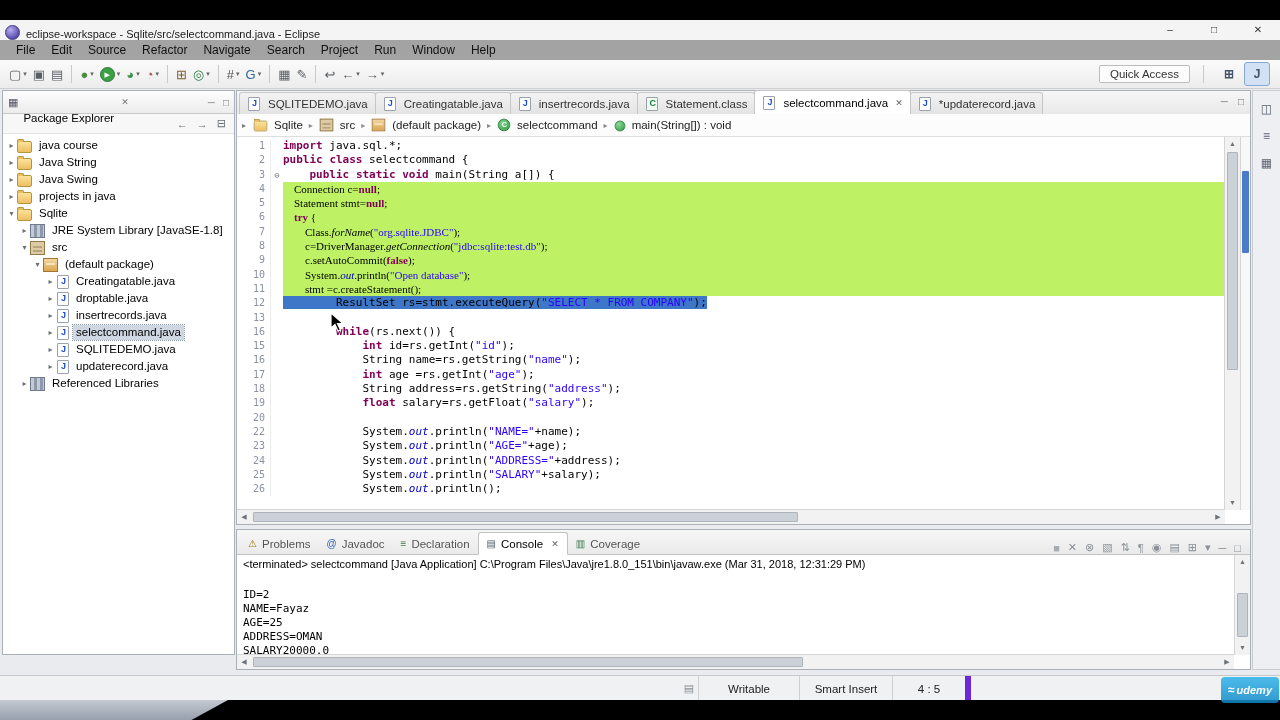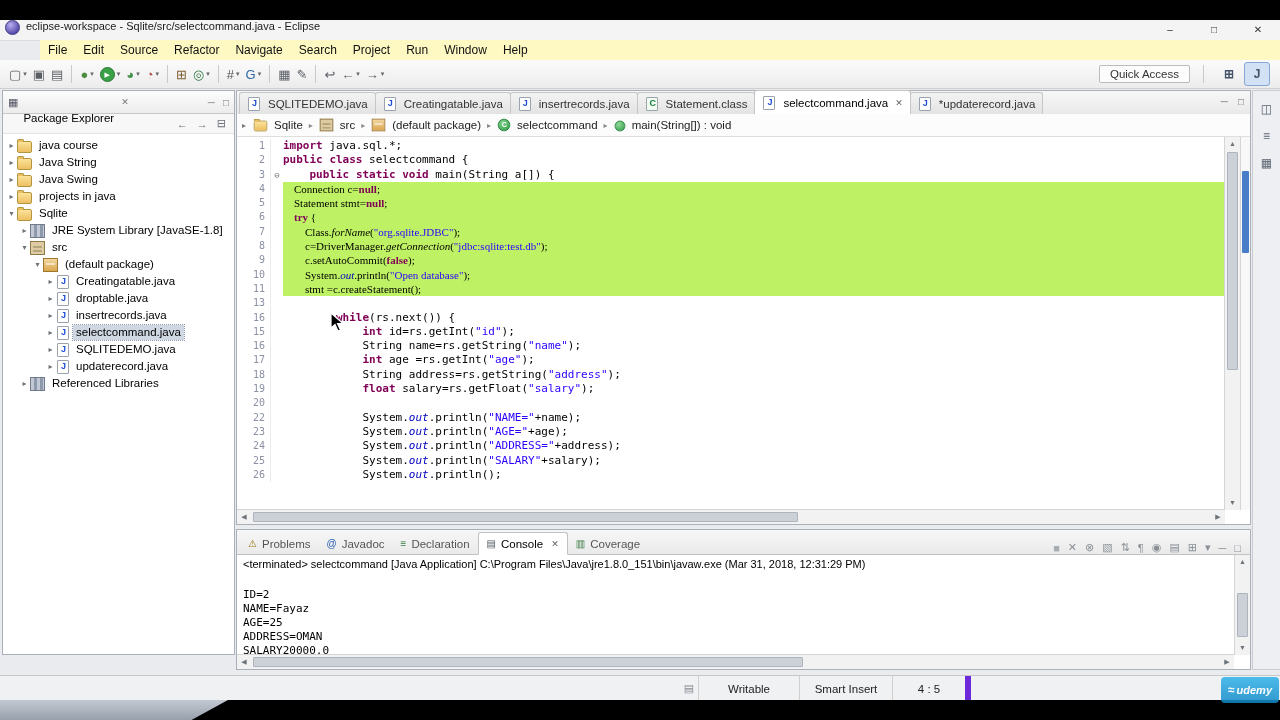--- a/index.html
+++ b/index.html
@@ -10,30 +10,30 @@
   .black-bar.top{top:0;height:20px;}
   .black-bar.bottom{top:700px;height:20px;}
   .corner-artifact{position:absolute;left:0;top:0;width:228px;height:20px;
       background:linear-gradient(180deg,#c3c9d2,#97a0ac);
       clip-path:polygon(0 0,100% 0,84% 100%,0 100%);}
 
   .window{position:absolute;left:0;top:20px;width:1280px;height:680px;background:#e9ebee;}
 
   
   .titlebar{position:absolute;top:0;left:0;right:0;height:20px;background:#f4f4f4;
-      border-bottom:1px solid #dcdcdc;display:flex;align-items:flex-start;padding-left:5px;gap:6px;}
+      border-bottom:1px solid #dcdcdc;display:flex;align-items:flex-end;padding-left:5px;gap:6px;}
   .app-icon{width:13px;height:13px;border-radius:50%;flex:none;
       background:radial-gradient(circle at 35% 30%,#b9aef0,#5a4fae 70%);border:1px solid #3d3680;}
   .title-text{font-size:11px;color:#1a1a1a;}
   .title-controls{margin-left:auto;display:flex;height:100%;}
   .tc{width:44px;text-align:center;font-size:10px;color:#333;line-height:20px;}
 
   
-  .menubar{position:absolute;top:20px;left:0;right:0;height:20px;background:#fef9c3;
-      display:flex;align-items:center;font-size:12px;color:#111;padding-left:0;margin-left:40px;}
+  .menubar{position:absolute;top:20px;left:0;right:0;height:20px;background:#a3a3a3;
+      display:flex;align-items:center;font-size:12px;color:#111;padding-left:8px;}
   .menu-item{padding:2px 8px;}
 
   
   .toolbar{position:absolute;top:40px;left:0;right:0;height:28px;
       background:linear-gradient(#fbfbfb,#ececec);border-bottom:1px solid #cfcfcf;
       display:flex;align-items:center;padding:0 6px;}
   .tb-items{display:flex;align-items:center;}
   .tb-btn{height:22px;display:flex;align-items:center;padding:0 3px;border-radius:3px;}
   .tb-glyph{font-size:13px;color:#5a5f66;line-height:1;}
   .tb-glyph.circle{width:13px;height:13px;border-radius:50%;color:#fff;font-size:7px;
@@ -460,20 +460,21 @@
           <div class="code-line"><span class="line-num">2</span><span class="fold-col"></span><span class="line-content"><span><span class="tok-k">public</span><span class="tok-p"> </span><span class="tok-k">class</span><span class="tok-p"> selectcommand {</span></span></span></div>
           <div class="code-line"><span class="line-num">3</span><span class="fold-col">⊖</span><span class="line-content"><span><span class="tok-p">    </span><span class="tok-k">public</span><span class="tok-p"> </span><span class="tok-k">static</span><span class="tok-p"> </span><span class="tok-k">void</span><span class="tok-p"> main(String a[]) {</span></span></span></div>
           <div class="code-line"><span class="line-num">4</span><span class="fold-col"></span><span class="line-content sel-full"><span><span class="tok-p">    Connection c=</span><span class="tok-k">null</span><span class="tok-p">;</span></span></span></div>
           <div class="code-line"><span class="line-num">5</span><span class="fold-col"></span><span class="line-content sel-full"><span><span class="tok-p">    Statement stmt=</span><span class="tok-k">null</span><span class="tok-p">;</span></span></span></div>
           <div class="code-line"><span class="line-num">6</span><span class="fold-col"></span><span class="line-content sel-full"><span><span class="tok-p">    </span><span class="tok-k">try</span><span class="tok-p"> {</span></span></span></div>
           <div class="code-line"><span class="line-num">7</span><span class="fold-col"></span><span class="line-content sel-full"><span><span class="tok-p">        Class.</span><span class="tok-m">forName</span><span class="tok-p">(</span><span class="tok-s">"org.sqlite.JDBC"</span><span class="tok-p">);</span></span></span></div>
           <div class="code-line"><span class="line-num">8</span><span class="fold-col"></span><span class="line-content sel-full"><span><span class="tok-p">        c=DriverManager.</span><span class="tok-m">getConnection</span><span class="tok-p">(</span><span class="tok-s">"jdbc:sqlite:test.db"</span><span class="tok-p">);</span></span></span></div>
           <div class="code-line"><span class="line-num">9</span><span class="fold-col"></span><span class="line-content sel-full"><span><span class="tok-p">        c.setAutoCommit(</span><span class="tok-k">false</span><span class="tok-p">);</span></span></span></div>
           <div class="code-line"><span class="line-num">10</span><span class="fold-col"></span><span class="line-content sel-full"><span><span class="tok-p">        System.</span><span class="tok-o">out</span><span class="tok-p">.println(</span><span class="tok-s">"Open database"</span><span class="tok-p">);</span></span></span></div>
           <div class="code-line"><span class="line-num">11</span><span class="fold-col"></span><span class="line-content sel-full"><span><span class="tok-p">        stmt =c.createStatement();</span></span></span></div>
+          <div class="code-line"><span class="line-num">12</span><span class="fold-col"></span><span class="line-content"><span class="sel-wrap"><span class="tok-p">        ResultSet rs=stmt.executeQuery(</span><span class="tok-s">"SELECT * FROM COMPANY"</span><span class="tok-p">);</span></span></span></div>
           <div class="code-line"><span class="line-num">13</span><span class="fold-col"></span><span class="line-content"><span></span></span></div>
           <div class="code-line"><span class="line-num">16</span><span class="fold-col"></span><span class="line-content"><span><span class="tok-p">        </span><span class="tok-k">while</span><span class="tok-p">(rs.next()) {</span></span></span></div>
           <div class="code-line"><span class="line-num">15</span><span class="fold-col"></span><span class="line-content"><span><span class="tok-p">            </span><span class="tok-k">int</span><span class="tok-p"> id=rs.getInt(</span><span class="tok-s">"id"</span><span class="tok-p">);</span></span></span></div>
           <div class="code-line"><span class="line-num">16</span><span class="fold-col"></span><span class="line-content"><span><span class="tok-p">            String name=rs.getString(</span><span class="tok-s">"name"</span><span class="tok-p">);</span></span></span></div>
           <div class="code-line"><span class="line-num">17</span><span class="fold-col"></span><span class="line-content"><span><span class="tok-p">            </span><span class="tok-k">int</span><span class="tok-p"> age =rs.getInt(</span><span class="tok-s">"age"</span><span class="tok-p">);</span></span></span></div>
           <div class="code-line"><span class="line-num">18</span><span class="fold-col"></span><span class="line-content"><span><span class="tok-p">            String address=rs.getString(</span><span class="tok-s">"address"</span><span class="tok-p">);</span></span></span></div>
           <div class="code-line"><span class="line-num">19</span><span class="fold-col"></span><span class="line-content"><span><span class="tok-p">            </span><span class="tok-k">float</span><span class="tok-p"> salary=rs.getFloat(</span><span class="tok-s">"salary"</span><span class="tok-p">);</span></span></span></div>
           <div class="code-line"><span class="line-num">20</span><span class="fold-col"></span><span class="line-content"><span></span></span></div>
           <div class="code-line"><span class="line-num">22</span><span class="fold-col"></span><span class="line-content"><span><span class="tok-p">            System.</span><span class="tok-o">out</span><span class="tok-p">.println(</span><span class="tok-s">"NAME="</span><span class="tok-p">+name);</span></span></span></div>
           <div class="code-line"><span class="line-num">23</span><span class="fold-col"></span><span class="line-content"><span><span class="tok-p">            System.</span><span class="tok-o">out</span><span class="tok-p">.println(</span><span class="tok-s">"AGE="</span><span class="tok-p">+age);</span></span></span></div>

